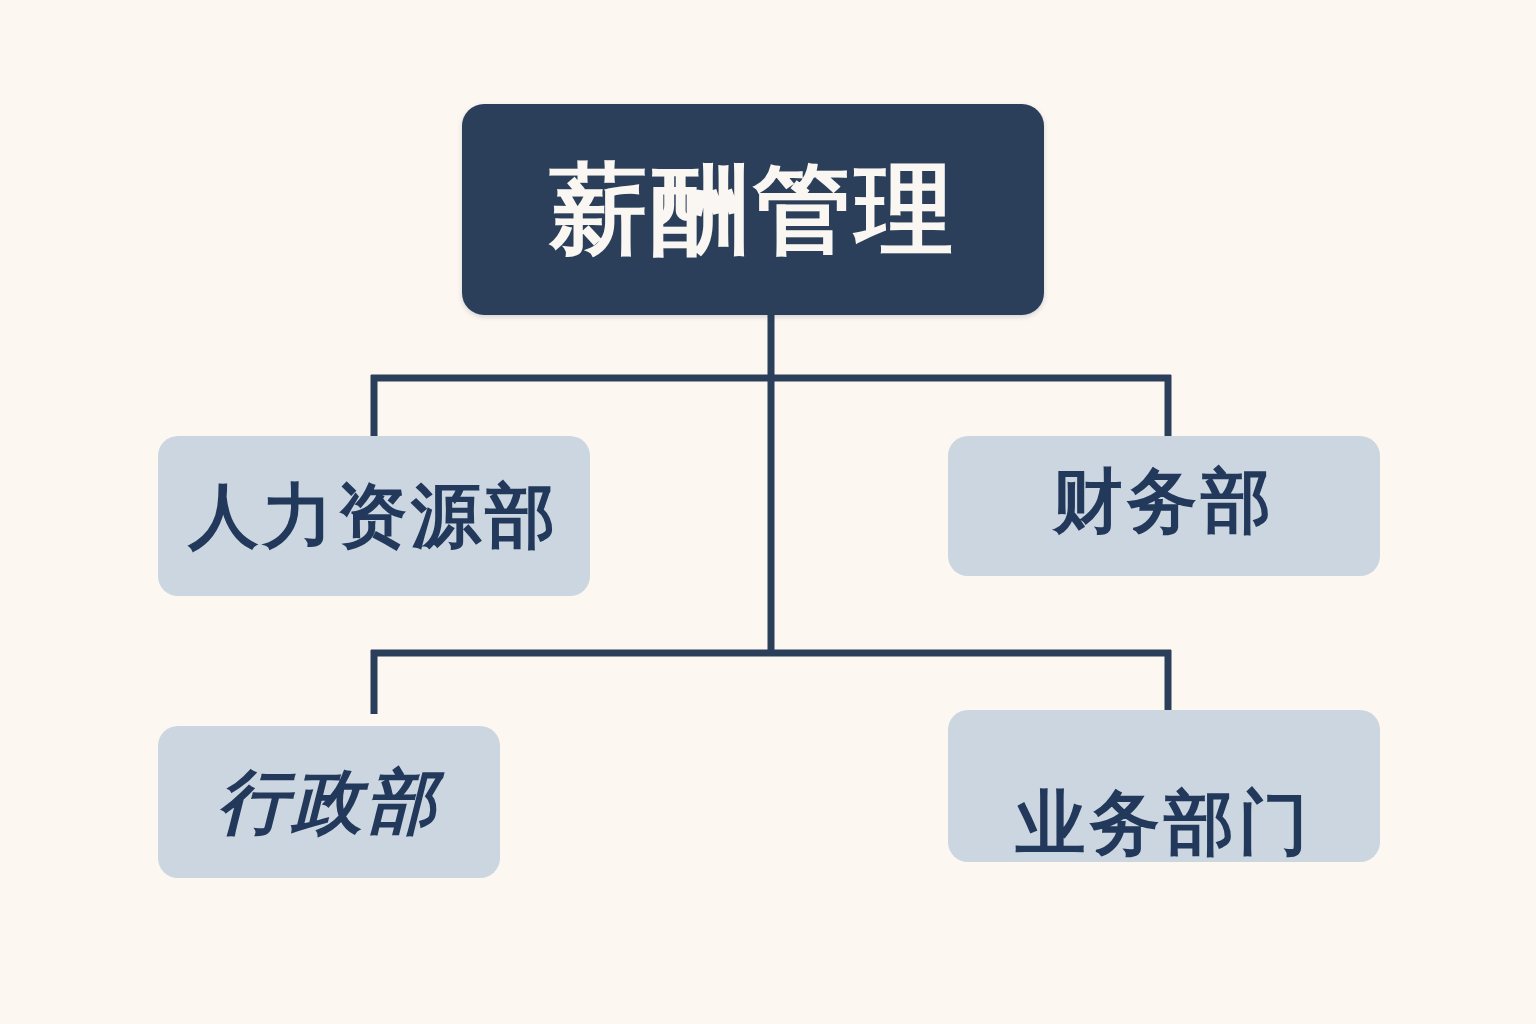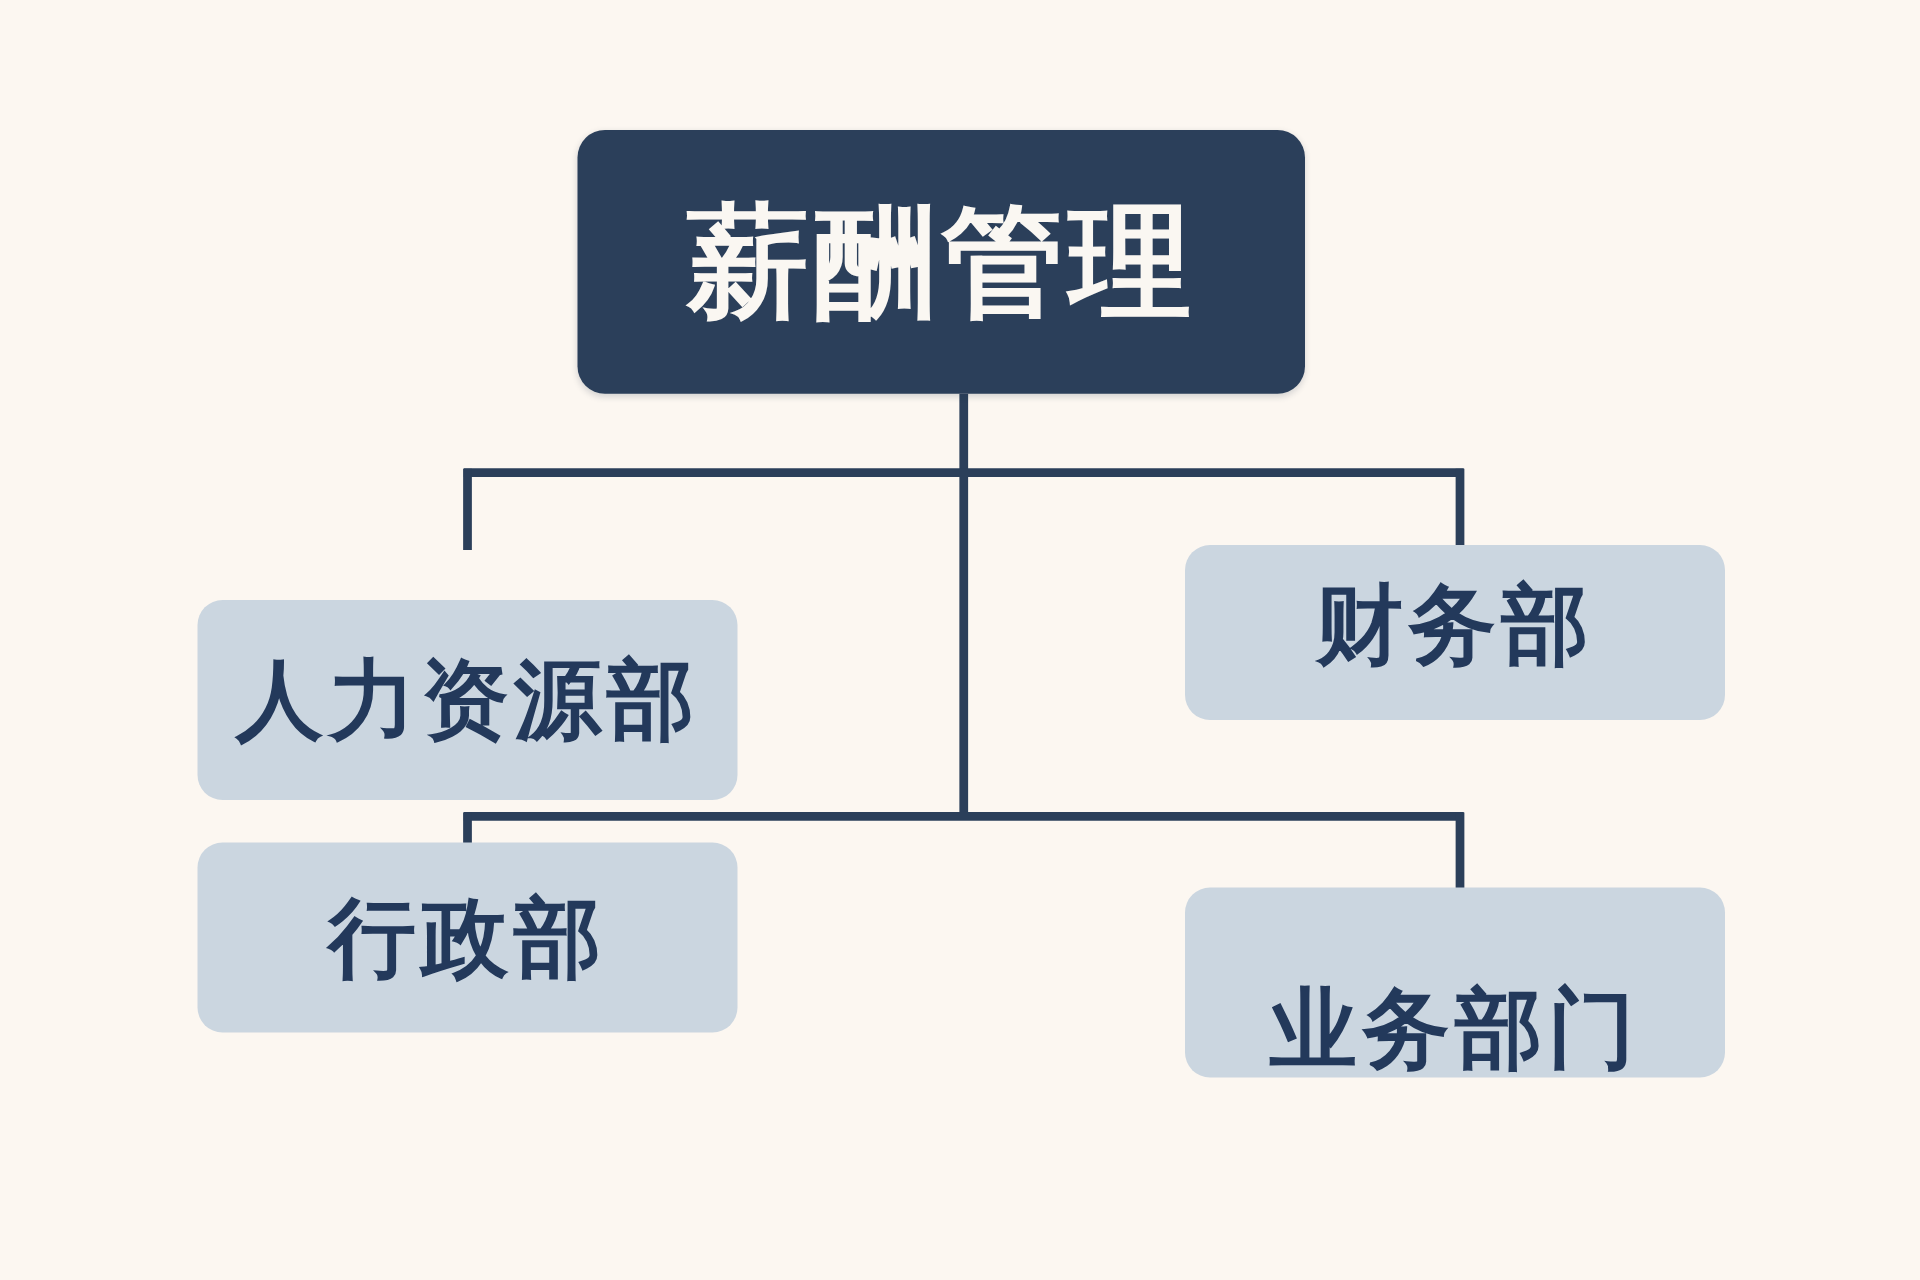--- a/index.html
+++ b/index.html
@@ -67,23 +67,23 @@
   
   .node-child {
     background: #CBD6E0;
     border-radius: 20px;
   }
   .node-child .node-label {
     color: #23395B;
     font-size: 70px;
   }
 
-  .node-hr    { left: 158px;  top: 436px; width: 432px; height: 160px; margin-top: 44px; }
+  .node-hr    { left: 158px;  top: 436px; width: 432px; height: 160px; }
   .node-fin   { left: 948px;  top: 436px; width: 432px; height: 140px; font-family: Liberation Mono, monospace; }
-  .node-admin { left: 158px;  top: 674px; width: 432px; height: 152px; }
+  .node-admin { left: 158px;  top: 726px; width: 342px; height: 152px; font-style: italic; }
   .node-biz   { left: 948px;  top: 710px; width: 432px; height: 152px; align-items: flex-end; }
 </style>
 </head>
 <body>
 
 <div id="org-chart">
 
   <svg class="connectors" viewBox="0 0 1536 1024" width="1536" height="1024" xmlns="http://www.w3.org/2000/svg">
     <g fill="none" stroke="#2B3F5A" stroke-width="7" stroke-linecap="butt">
 

